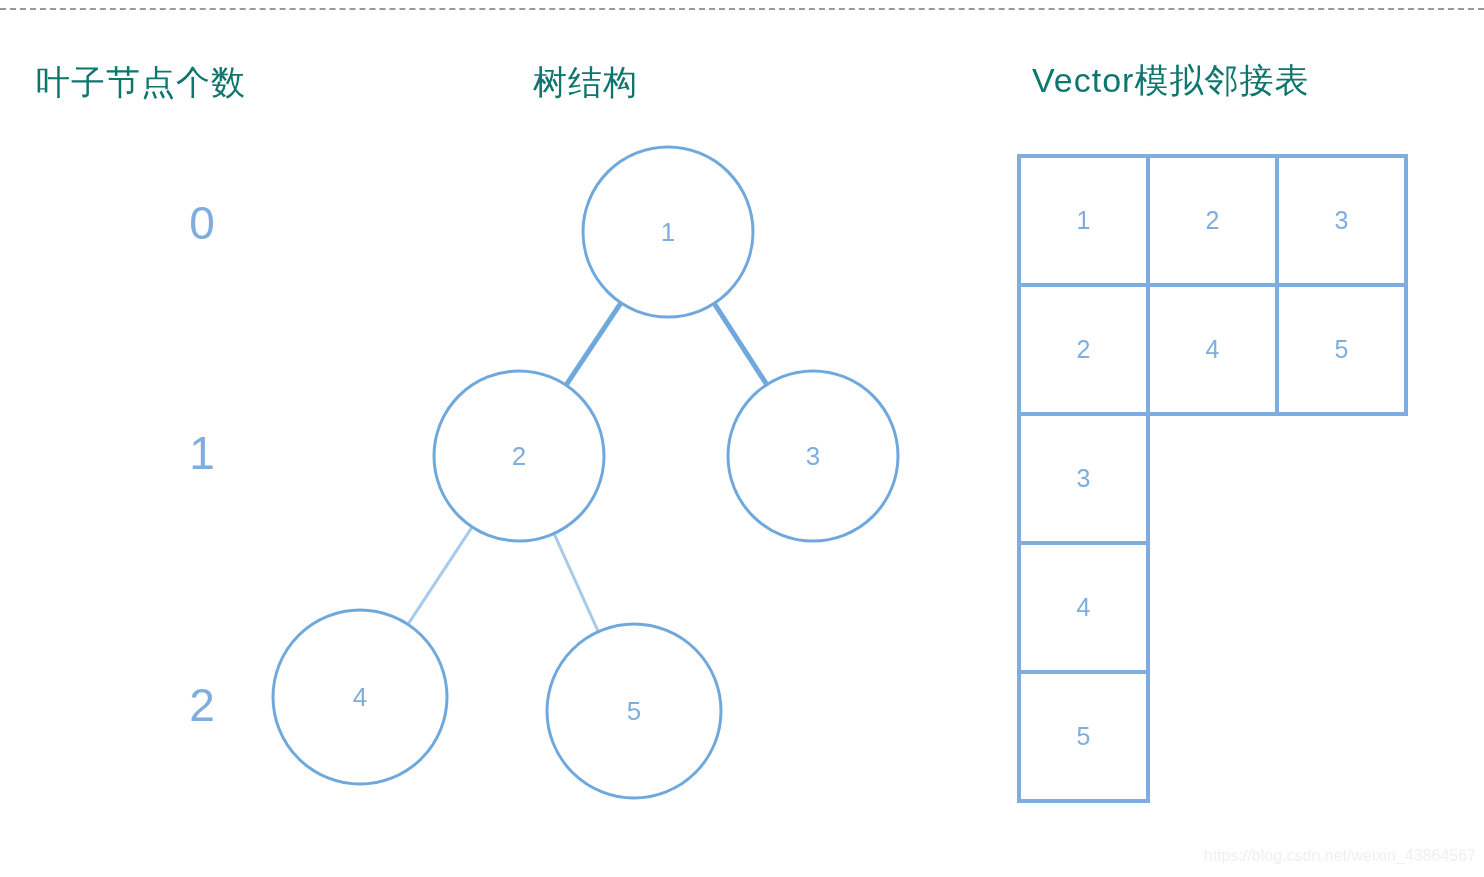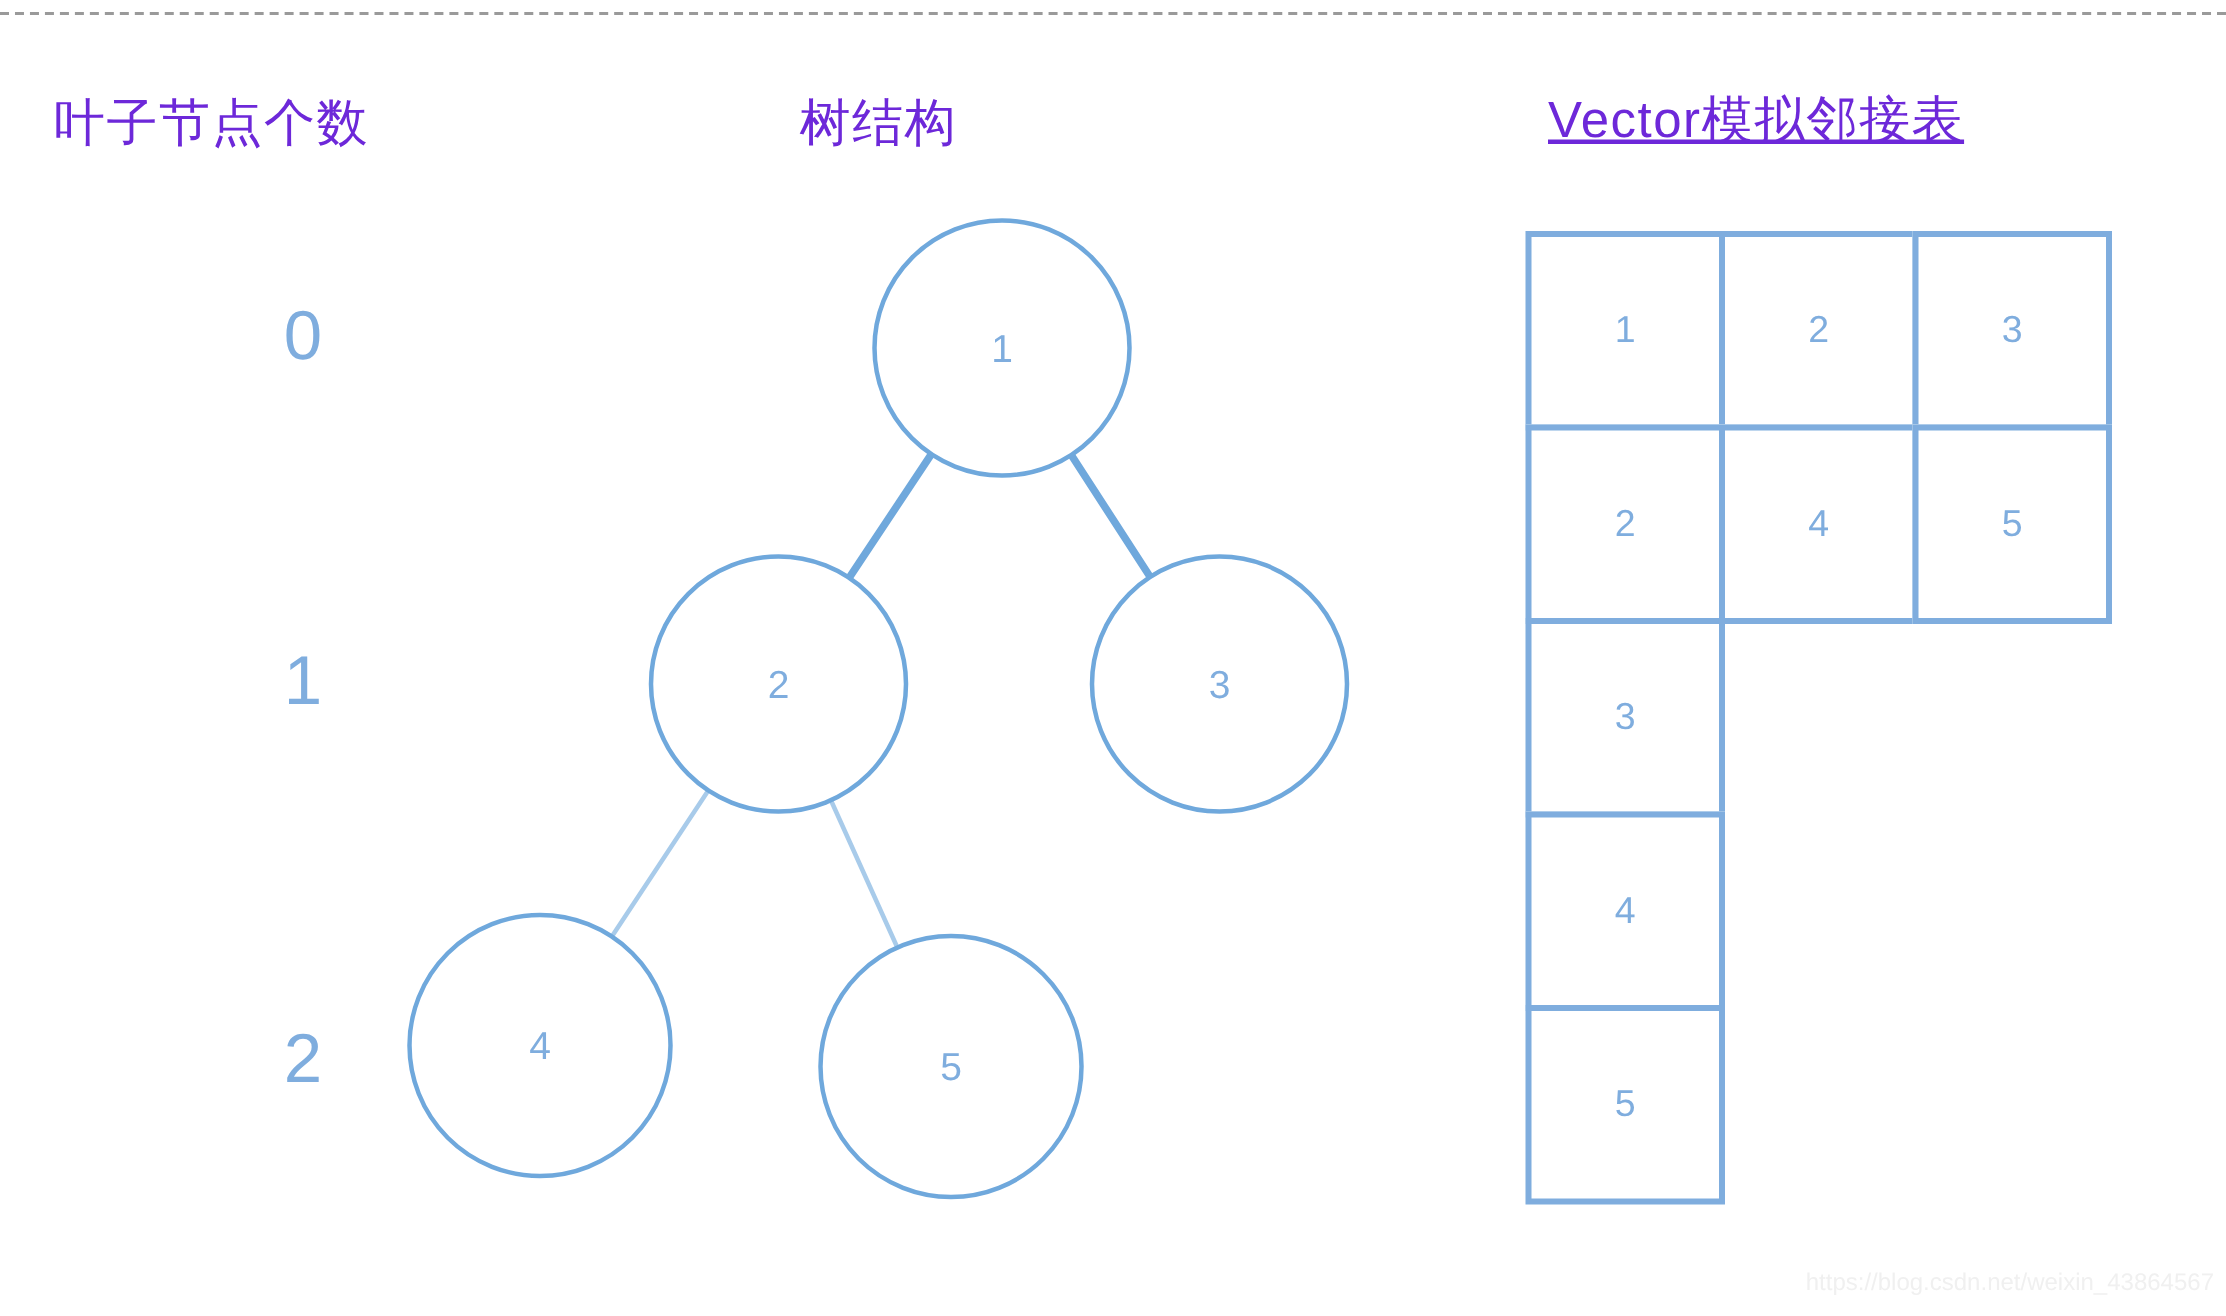--- a/index.html
+++ b/index.html
@@ -24,29 +24,29 @@
     position: absolute;
     left: 0;
     top: 8px;
     width: 1484px;
     height: 0;
     border-top: 2px dashed #9a9a9a;
   }
   
   .heading {
     position: absolute;
-    color: #6d28d9;
+    color: #0f766e;
     font-size: 34px;
     line-height: 40px;
     white-space: nowrap;
     letter-spacing: 1px;
   }
   #heading-leafcount { left: 36px;  top: 62px; }
   #heading-tree      { left: 533px; top: 62px; }
-  #heading-vector    { left: 1032px; top: 60px; text-decoration: underline; }
+  #heading-vector    { left: 1032px; top: 60px; }
 
   
   .level-number {
     position: absolute;
     color: #7fadde;
     font-size: 46px;
     line-height: 46px;
     width: 60px;
     text-align: center;
   }

